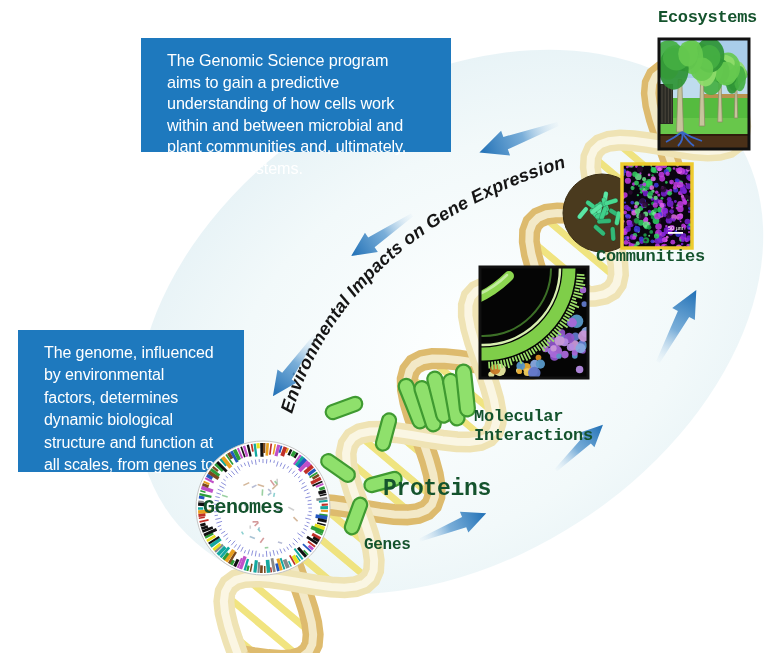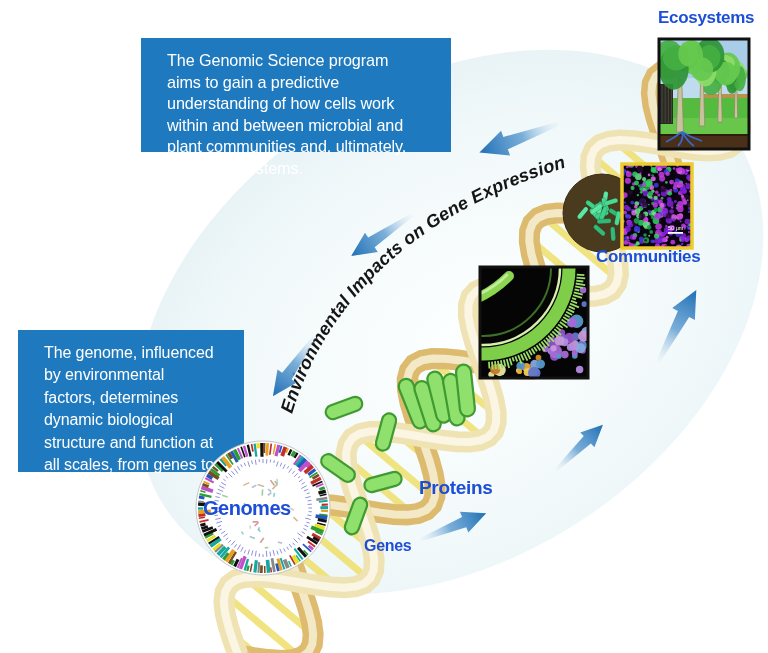--- a/index.html
+++ b/index.html
@@ -5,27 +5,27 @@
   html,body{margin:0;padding:0;background:#fff;}
   #stage{position:relative;width:768px;height:653px;overflow:hidden;background:#fff;
          font-family:"Liberation Sans",sans-serif;}
   #scene{position:absolute;left:0;top:0;z-index:0;}
   .info-box{position:absolute;background:#1E79BE;color:#fff;z-index:1;
             font-size:16px;line-height:1.33;padding:12px 26px;box-sizing:border-box;
             letter-spacing:-0.1px;}
   #top-box{left:141px;top:38px;width:310px;height:114px;font-size:16.2px;}
   #left-box{left:18px;top:330px;width:226px;height:142px;font-size:16px;line-height:1.4;}
   #genome-layer{position:absolute;left:193px;top:438px;z-index:2;}
-  .diagram-label{position:absolute;color:#1d4ed8;font-weight:800;z-index:3;
-                 white-space:pre-line;letter-spacing:-0.3px;line-height:1.12;}
+  .diagram-label{position:absolute;color:#14532d;font-weight:800;z-index:3;
+                 white-space:pre-line;letter-spacing:-0.3px;line-height:1.12;font-family:Liberation Mono, monospace;}
   #lbl-ecosystems{left:658px;top:8px;width:94px;text-align:center;font-size:17px;}
   #lbl-communities{left:596px;top:247px;width:132px;text-align:left;font-size:17px;}
   #lbl-cellular{left:594px;top:308px;font-size:17px;}
   #lbl-molecular{left:474px;top:407px;font-size:17px;}
-  #lbl-proteins{left:419px;top:477px;font-size:19px;}
+  #lbl-proteins{left:383px;top:477px;font-size:23px;}
   #lbl-genes{left:316px;top:537px;font-size:16px;padding-left:48px;}
   #lbl-genomes{left:203px;top:497px;width:120px;text-align:left;font-size:20px;
                letter-spacing:-0.5px;z-index:3;}
 </style>
 </head>
 <body>
 
 <div id="stage">
 
   <svg id="scene" width="768" height="653" viewBox="0 0 768 653">
@@ -823,16 +823,18 @@
       <rect x="67.93406587918582" y="93.27242000756473" width="1.6" height="3.779468418098986" fill="#78c8c8" opacity="0.85" transform="rotate(141.80822591297328 67.93406587918582 93.27242000756473)"></rect>
       <rect x="62.23155150398962" y="99.81788736428346" width="1.6" height="5.625228215940297" fill="#9ab8cc" opacity="0.85" transform="rotate(112.65552621334791 62.23155150398962 99.81788736428346)"></rect>
       <rect x="50.768105265673015" y="48.114632873154484" width="1.6" height="6.461842725984752" fill="#ccaa88" opacity="0.85" transform="rotate(244.64161125943065 50.768105265673015 48.114632873154484)"></rect>
       <rect x="70.035817234974" y="57.69780079072636" width="1.6" height="6.312965672463179" fill="#88c890" opacity="0.85" transform="rotate(183.58713143505156 70.035817234974 57.69780079072636)"></rect>
       <rect x="67.97450763311933" y="105.23379567210577" width="1.6" height="6.004383982159197" fill="#cc8888" opacity="0.85" transform="rotate(215.19564427435398 67.97450763311933 105.23379567210577)"></rect>
       <rect x="88.52754806639446" y="73.47576383689295" width="1.6" height="5.7454550405964255" fill="#aab0cc" opacity="0.85" transform="rotate(126.19653412140906 88.52754806639446 73.47576383689295)"></rect>
     </svg>
 
   <div id="lbl-ecosystems" class="diagram-label">Ecosystems</div>
   <div id="lbl-communities" class="diagram-label">Communities</div>
+  <div id="lbl-molecular" class="diagram-label">Molecular
+Interactions</div>
   <div id="lbl-proteins" class="diagram-label">Proteins</div>
   <div id="lbl-genes" class="diagram-label">Genes</div>
   <div id="lbl-genomes" class="diagram-label">Genomes</div>
 </div>
 
 </body></html>

